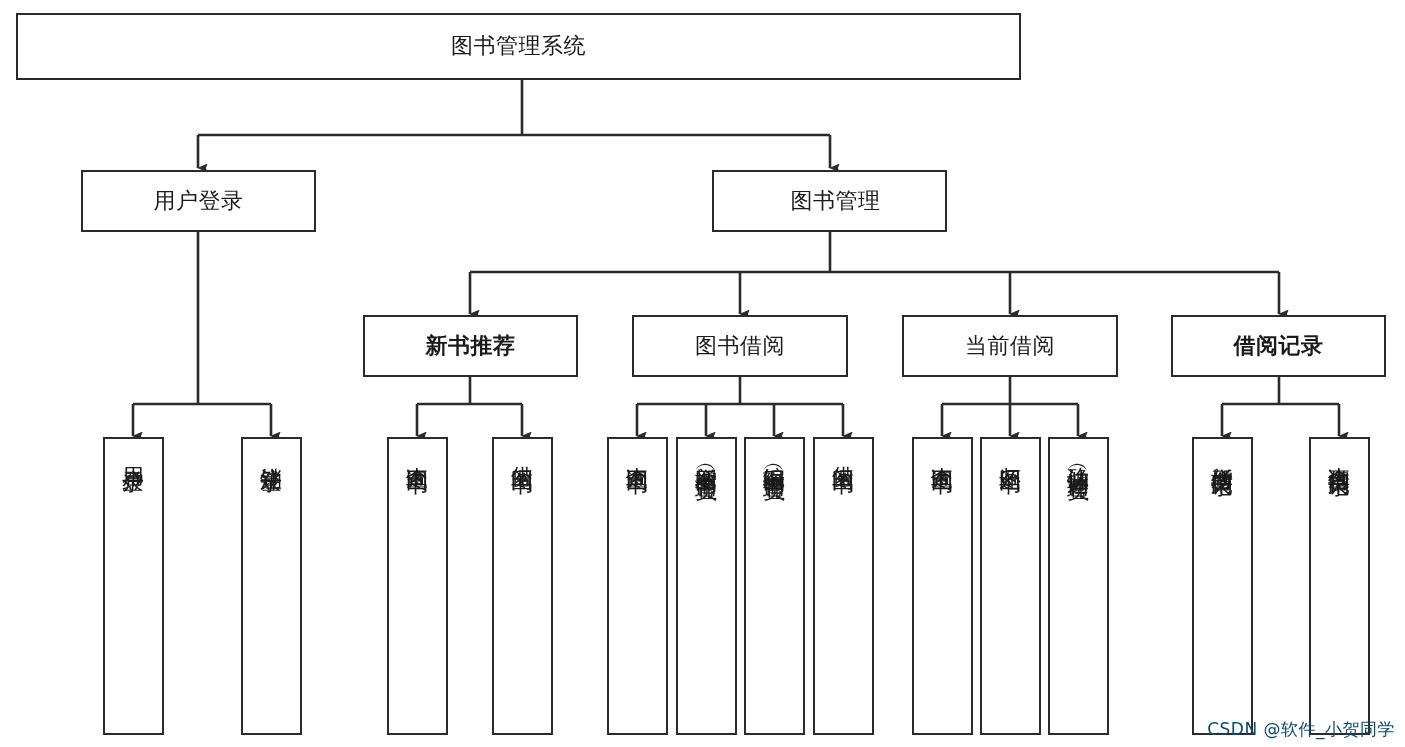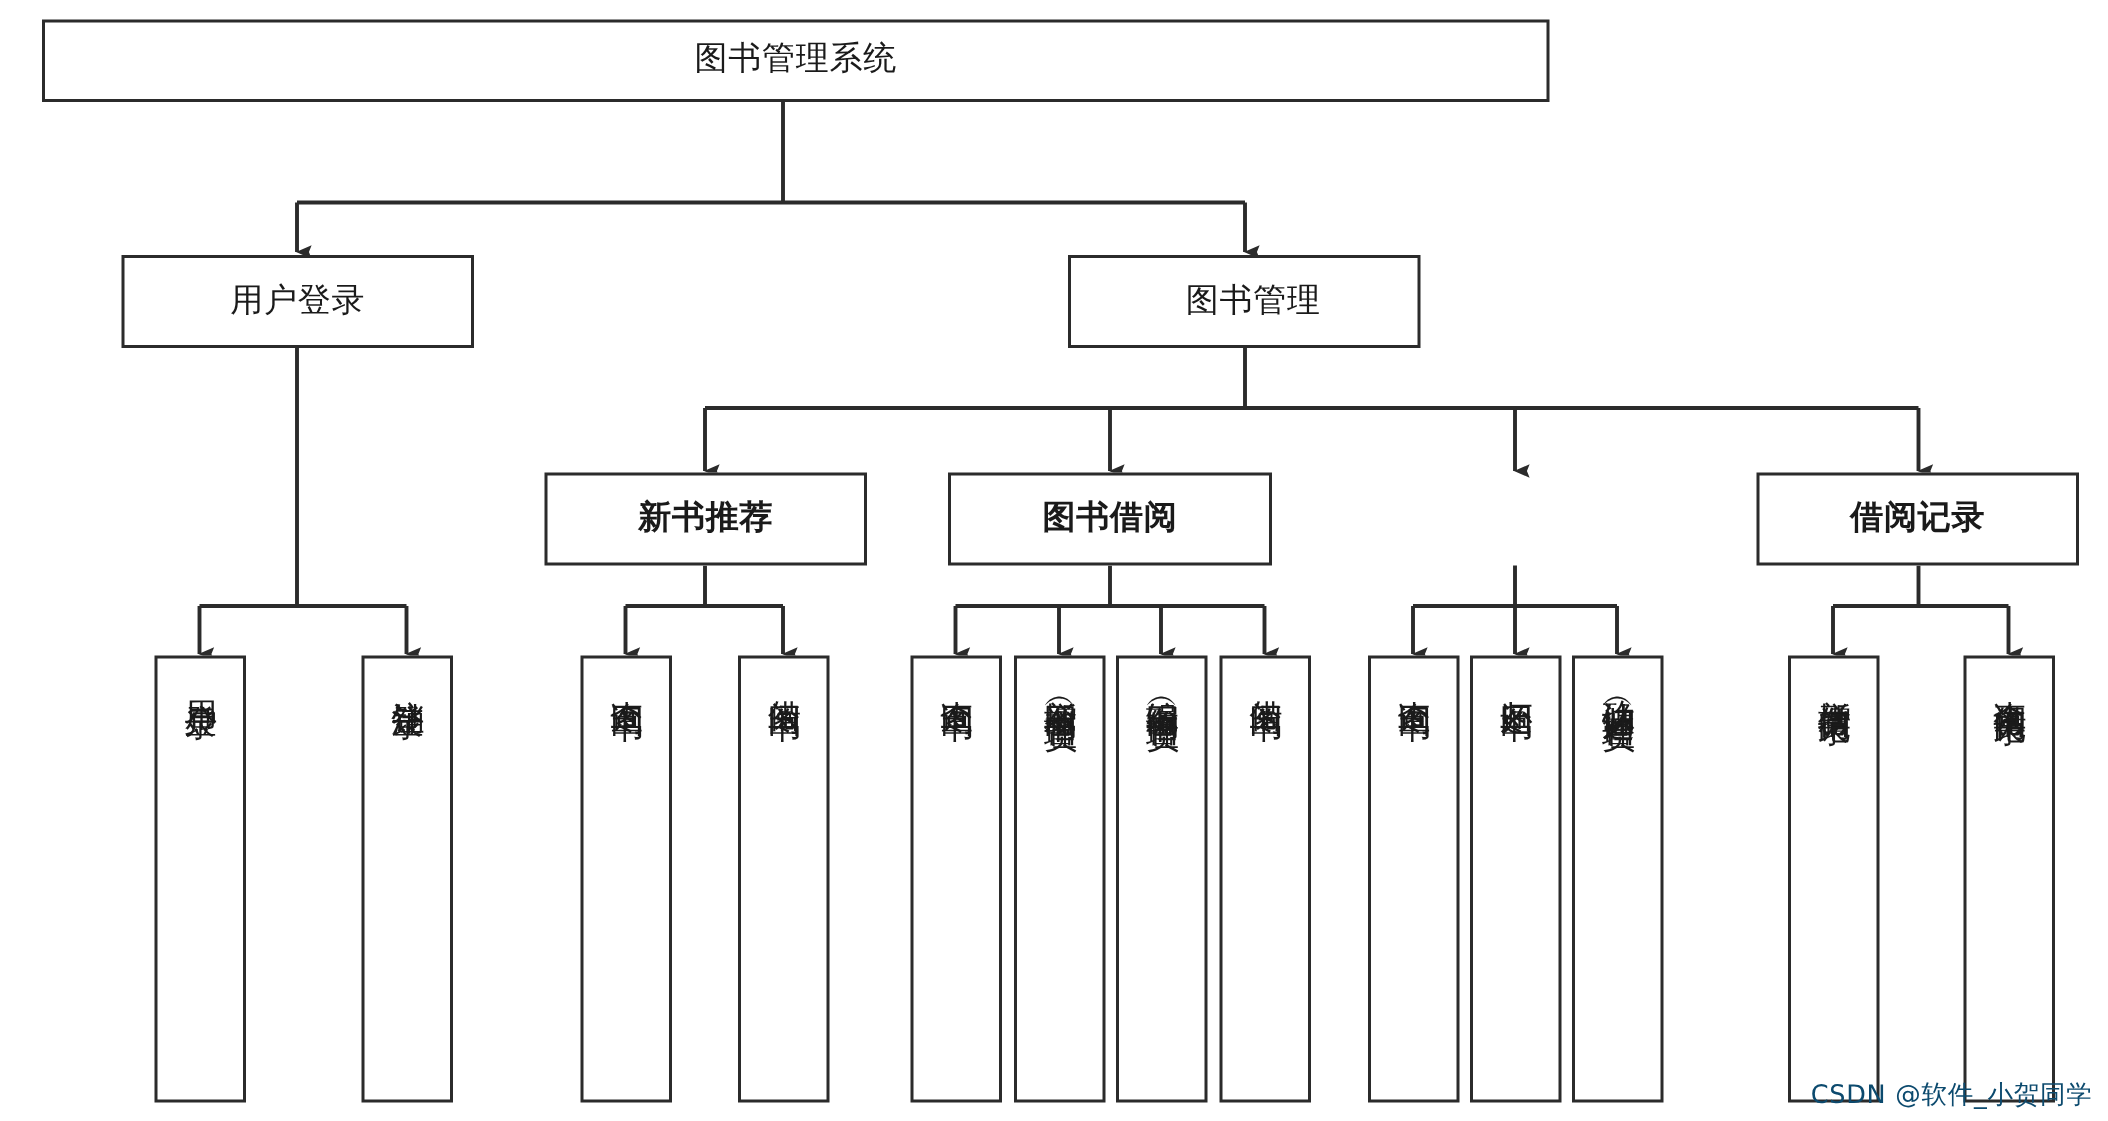--- a/index.html
+++ b/index.html
@@ -120,36 +120,39 @@
       <path d="M 1010 404 L 1010 436" marker-end="url(#arrow)"></path>
       <path d="M 1078 404 L 1078 436" marker-end="url(#arrow)"></path>
 
       <path d="M 1279 377 L 1279 404"></path>
       <path d="M 1222 404 L 1339 404"></path>
       <path d="M 1222 404 L 1222 436" marker-end="url(#arrow)"></path>
       <path d="M 1339 404 L 1339 436" marker-end="url(#arrow)"></path>
     </g>
   </svg>
 
-  <div class="node horizontal" style="left:28px; top:13px; width:1005px; height:55px;">
+  <div class="node horizontal" style="left:16px; top:13px; width:1005px; height:67px;">
     <span class="node-label">图书管理系统</span>
   </div>
 
   <div class="node horizontal" style="left:81px; top:170px; width:235px; height:62px;">
     <span class="node-label">用户登录</span>
   </div>
   <div class="node horizontal" style="left:712px; top:170px; width:235px; height:62px;padding-left:12px;">
     <span class="node-label">图书管理</span>
   </div>
 
   <div class="node horizontal" style="left:363px; top:315px; width:215px; height:62px;font-weight:bold;">
     <span class="node-label">新书推荐</span>
   </div>
-  <div class="node horizontal" style="left:632px; top:315px; width:216px; height:62px;font-weight:bold;">
+  <div class="node horizontal" style="left:632px; top:315px; width:216px; height:62px;">
     <span class="node-label">图书借阅</span>
+  </div>
+  <div class="node horizontal" style="left:902px; top:315px; width:216px; height:62px;">
+    <span class="node-label">当前借阅</span>
   </div>
   <div class="node horizontal" style="left:1171px; top:315px; width:215px; height:62px;font-weight:bold;">
     <span class="node-label">借阅记录</span>
   </div>
 
   <div class="node vertical" style="left:103px; top:437px; width:61px; height:298px;">
     <span class="node-label">用户登录</span>
   </div>
   <div class="node vertical" style="left:241px; top:437px; width:61px; height:298px;">
     <span class="node-label">注销登录</span>

